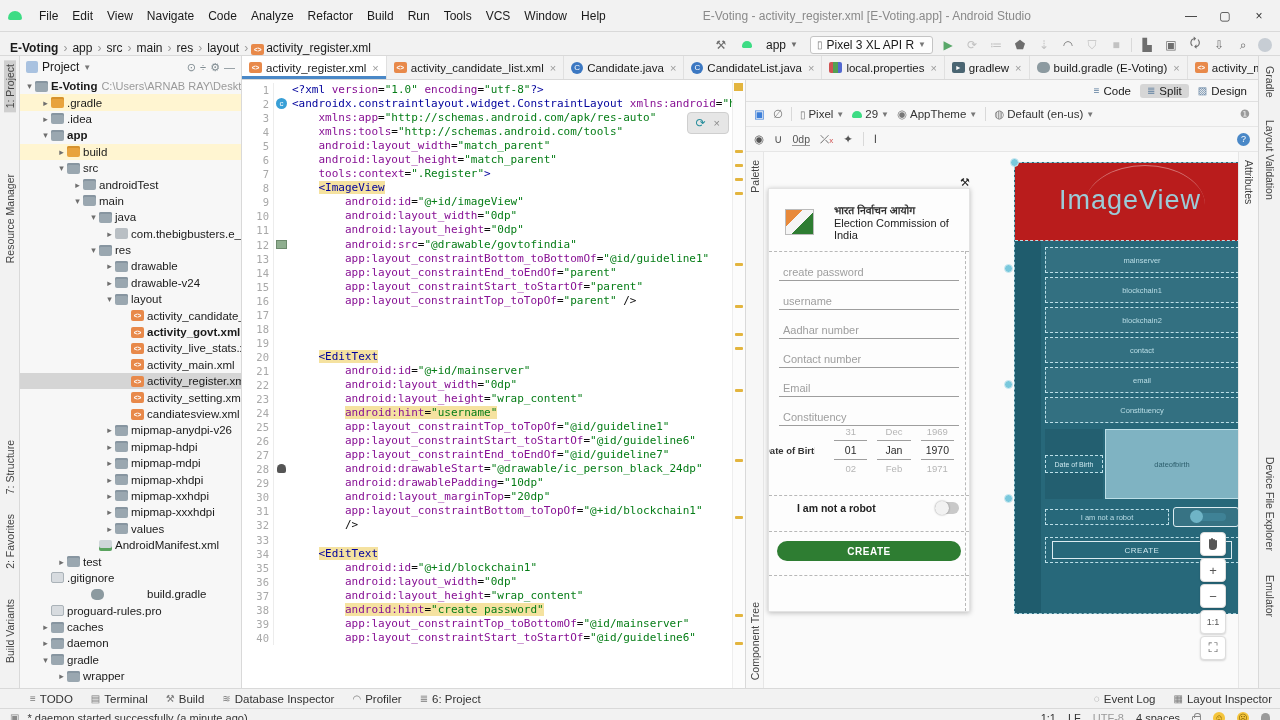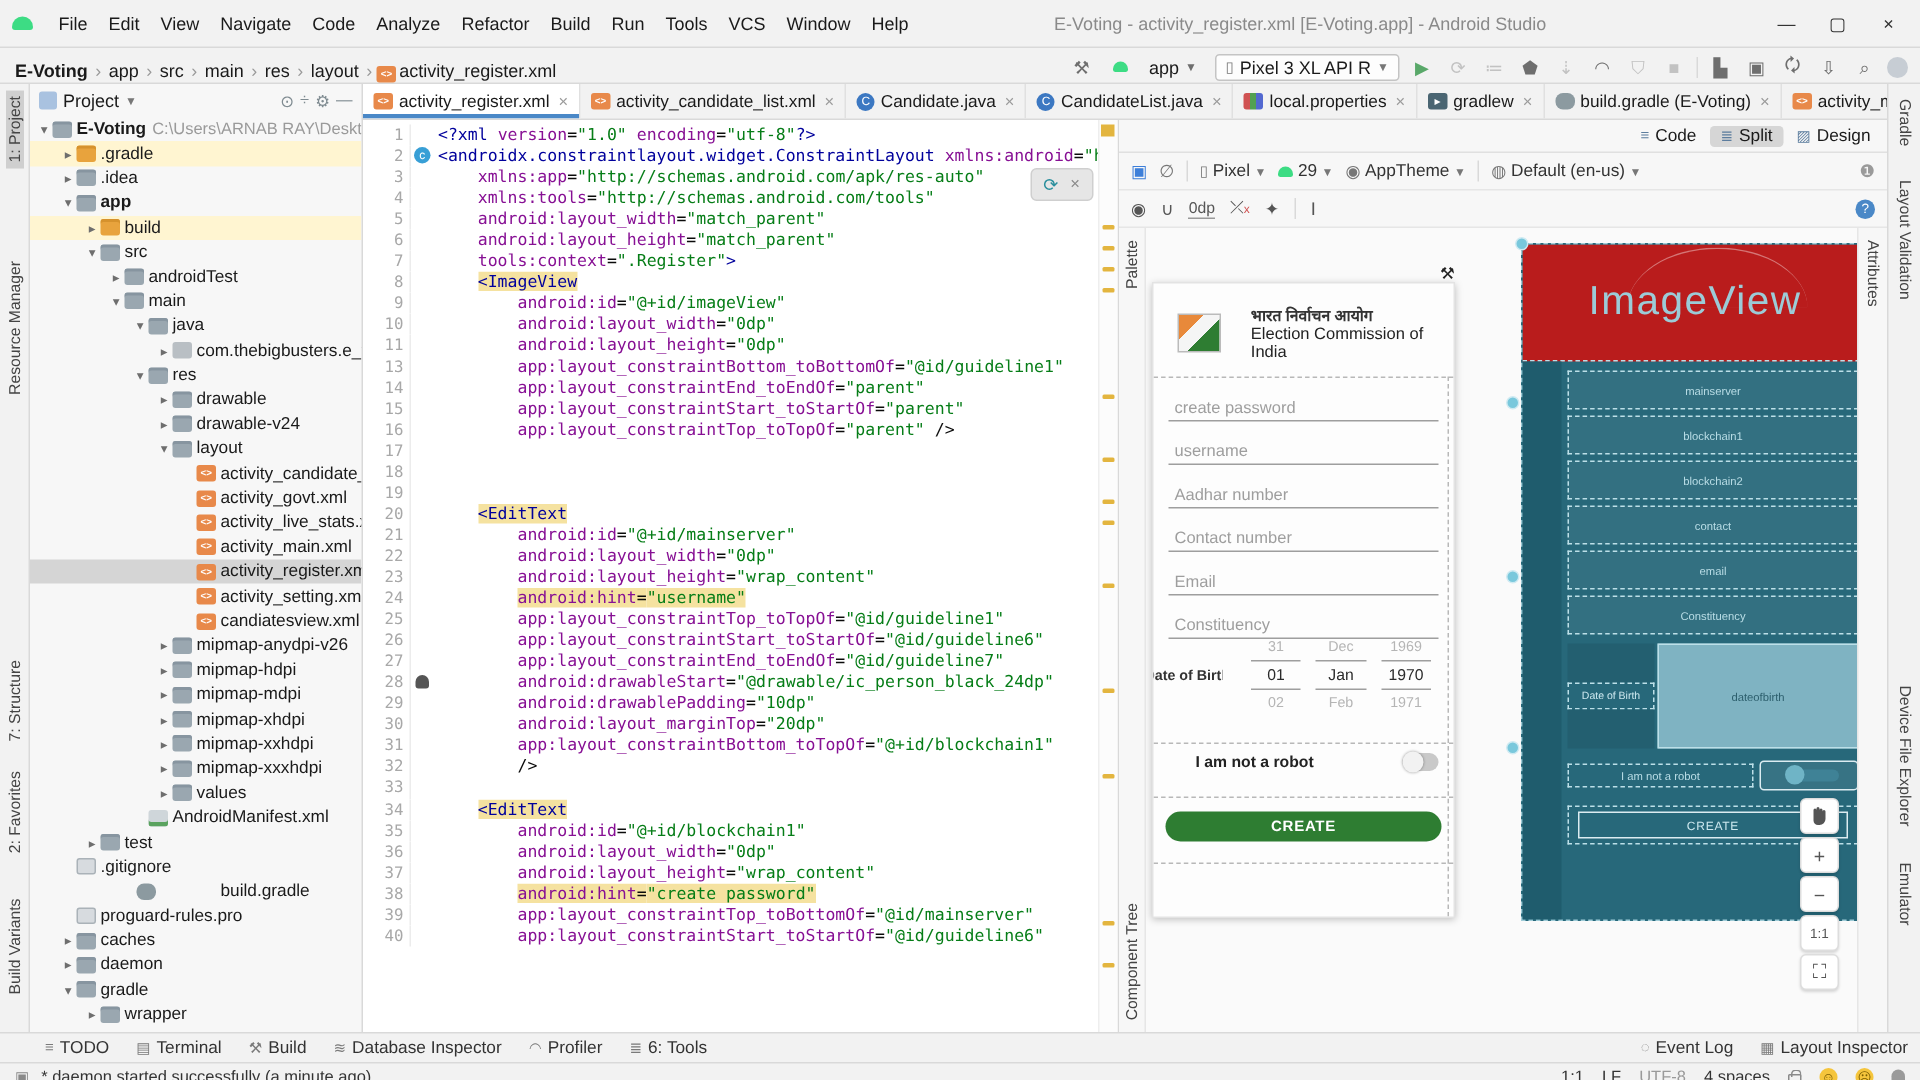--- a/index.html
+++ b/index.html
@@ -286,21 +286,21 @@
         <div class="trow" style="padding-left: 84px;">
           <span class="chev">▾</span>
           <span class="ic ic-folder"></span>
           <span class="tlabel">layout</span>
         </div>
         <div class="trow" style="padding-left: 100px;">
           <span class="chev">&nbsp;</span>
           <span class="ic ic-xml"></span>
           <span class="tlabel">activity_candidate_list.</span>
         </div>
-        <div class="trow" style="padding-left: 100px;">
+        <div class="trow" style="padding-left: 100px; font-weight: bold;">
           <span class="chev">&nbsp;</span>
           <span class="ic ic-xml"></span>
           <span class="tlabel">activity_govt.xml</span>
         </div>
         <div class="trow" style="padding-left: 100px;">
           <span class="chev">&nbsp;</span>
           <span class="ic ic-xml"></span>
           <span class="tlabel">activity_live_stats.xml</span>
         </div>
         <div class="trow" style="padding-left: 100px;">
@@ -455,20 +455,21 @@
             <div class="cline"><span class="lnum">2</span><span class="gut"><span class="gic gic-class">c</span></span><span class="ctext"><span class="sT">&lt;androidx.constraintlayout.widget.ConstraintLayout </span><span class="sA">xmlns:android</span><span class="sP">=</span><span class="sV">"http://schemas.android.com/apk/res/android"</span></span></div>
             <div class="cline"><span class="lnum">3</span><span class="gut"></span><span class="ctext"><span class="sP">    </span><span class="sA">xmlns:app</span><span class="sP">=</span><span class="sV">"http://schemas.android.com/apk/res-auto"</span></span></div>
             <div class="cline"><span class="lnum">4</span><span class="gut"></span><span class="ctext"><span class="sP">    </span><span class="sA">xmlns:tools</span><span class="sP">=</span><span class="sV">"http://schemas.android.com/tools"</span></span></div>
             <div class="cline"><span class="lnum">5</span><span class="gut"></span><span class="ctext"><span class="sP">    </span><span class="sA">android:layout_width</span><span class="sP">=</span><span class="sV">"match_parent"</span></span></div>
             <div class="cline"><span class="lnum">6</span><span class="gut"></span><span class="ctext"><span class="sP">    </span><span class="sA">android:layout_height</span><span class="sP">=</span><span class="sV">"match_parent"</span></span></div>
             <div class="cline"><span class="lnum">7</span><span class="gut"></span><span class="ctext"><span class="sP">    </span><span class="sA">tools:context</span><span class="sP">=</span><span class="sV">".Register"</span><span class="sT">&gt;</span></span></div>
             <div class="cline"><span class="lnum">8</span><span class="gut"></span><span class="ctext"><span class="sP">    </span><span class="sT hl">&lt;ImageView</span></span></div>
             <div class="cline"><span class="lnum">9</span><span class="gut"></span><span class="ctext"><span class="sP">        </span><span class="sA">android:id</span><span class="sP">=</span><span class="sV">"@+id/imageView"</span></span></div>
             <div class="cline"><span class="lnum">10</span><span class="gut"></span><span class="ctext"><span class="sP">        </span><span class="sA">android:layout_width</span><span class="sP">=</span><span class="sV">"0dp"</span></span></div>
             <div class="cline"><span class="lnum">11</span><span class="gut"></span><span class="ctext"><span class="sP">        </span><span class="sA">android:layout_height</span><span class="sP">=</span><span class="sV">"0dp"</span></span></div>
+            <div class="cline"><span class="lnum">12</span><span class="gut"><span class="gic gic-img"></span></span><span class="ctext"><span class="sP">        </span><span class="sA">android:src</span><span class="sP">=</span><span class="sV">"@drawable/govtofindia"</span></span></div>
             <div class="cline"><span class="lnum">13</span><span class="gut"></span><span class="ctext"><span class="sP">        </span><span class="sA">app:layout_constraintBottom_toBottomOf</span><span class="sP">=</span><span class="sV">"@id/guideline1"</span></span></div>
             <div class="cline"><span class="lnum">14</span><span class="gut"></span><span class="ctext"><span class="sP">        </span><span class="sA">app:layout_constraintEnd_toEndOf</span><span class="sP">=</span><span class="sV">"parent"</span></span></div>
             <div class="cline"><span class="lnum">15</span><span class="gut"></span><span class="ctext"><span class="sP">        </span><span class="sA">app:layout_constraintStart_toStartOf</span><span class="sP">=</span><span class="sV">"parent"</span></span></div>
             <div class="cline"><span class="lnum">16</span><span class="gut"></span><span class="ctext"><span class="sP">        </span><span class="sA">app:layout_constraintTop_toTopOf</span><span class="sP">=</span><span class="sV">"parent"</span><span class="sP"> /&gt;</span></span></div>
             <div class="cline"><span class="lnum">17</span><span class="gut"></span><span class="ctext"></span></div>
             <div class="cline"><span class="lnum">18</span><span class="gut"></span><span class="ctext"></span></div>
             <div class="cline"><span class="lnum">19</span><span class="gut"></span><span class="ctext"></span></div>
             <div class="cline"><span class="lnum">20</span><span class="gut"></span><span class="ctext"><span class="sP">    </span><span class="sT hl">&lt;EditText</span></span></div>
             <div class="cline"><span class="lnum">21</span><span class="gut"></span><span class="ctext"><span class="sP">        </span><span class="sA">android:id</span><span class="sP">=</span><span class="sV">"@+id/mainserver"</span></span></div>
             <div class="cline"><span class="lnum">22</span><span class="gut"></span><span class="ctext"><span class="sP">        </span><span class="sA">android:layout_width</span><span class="sP">=</span><span class="sV">"0dp"</span></span></div>
@@ -708,21 +709,21 @@
       <span class="btool">
         <span class="bic">≋</span>
         <span>Database Inspector</span>
       </span>
       <span class="btool">
         <span class="bic">◠</span>
         <span>Profiler</span>
       </span>
       <span class="btool">
         <span class="bic">≣</span>
-        <span>6: Tools</span>
+        <span>6: Project</span>
       </span>
     </span>
   <span class="bright" id="btools-right">
       <span class="btool" style="margin-right: 0px;">
         <span class="bic">◌</span>
         <span>Event Log</span>
       </span>
       <span class="btool" style="margin-right: 0px;">
         <span class="bic">▦</span>
         <span>Layout Inspector</span>

